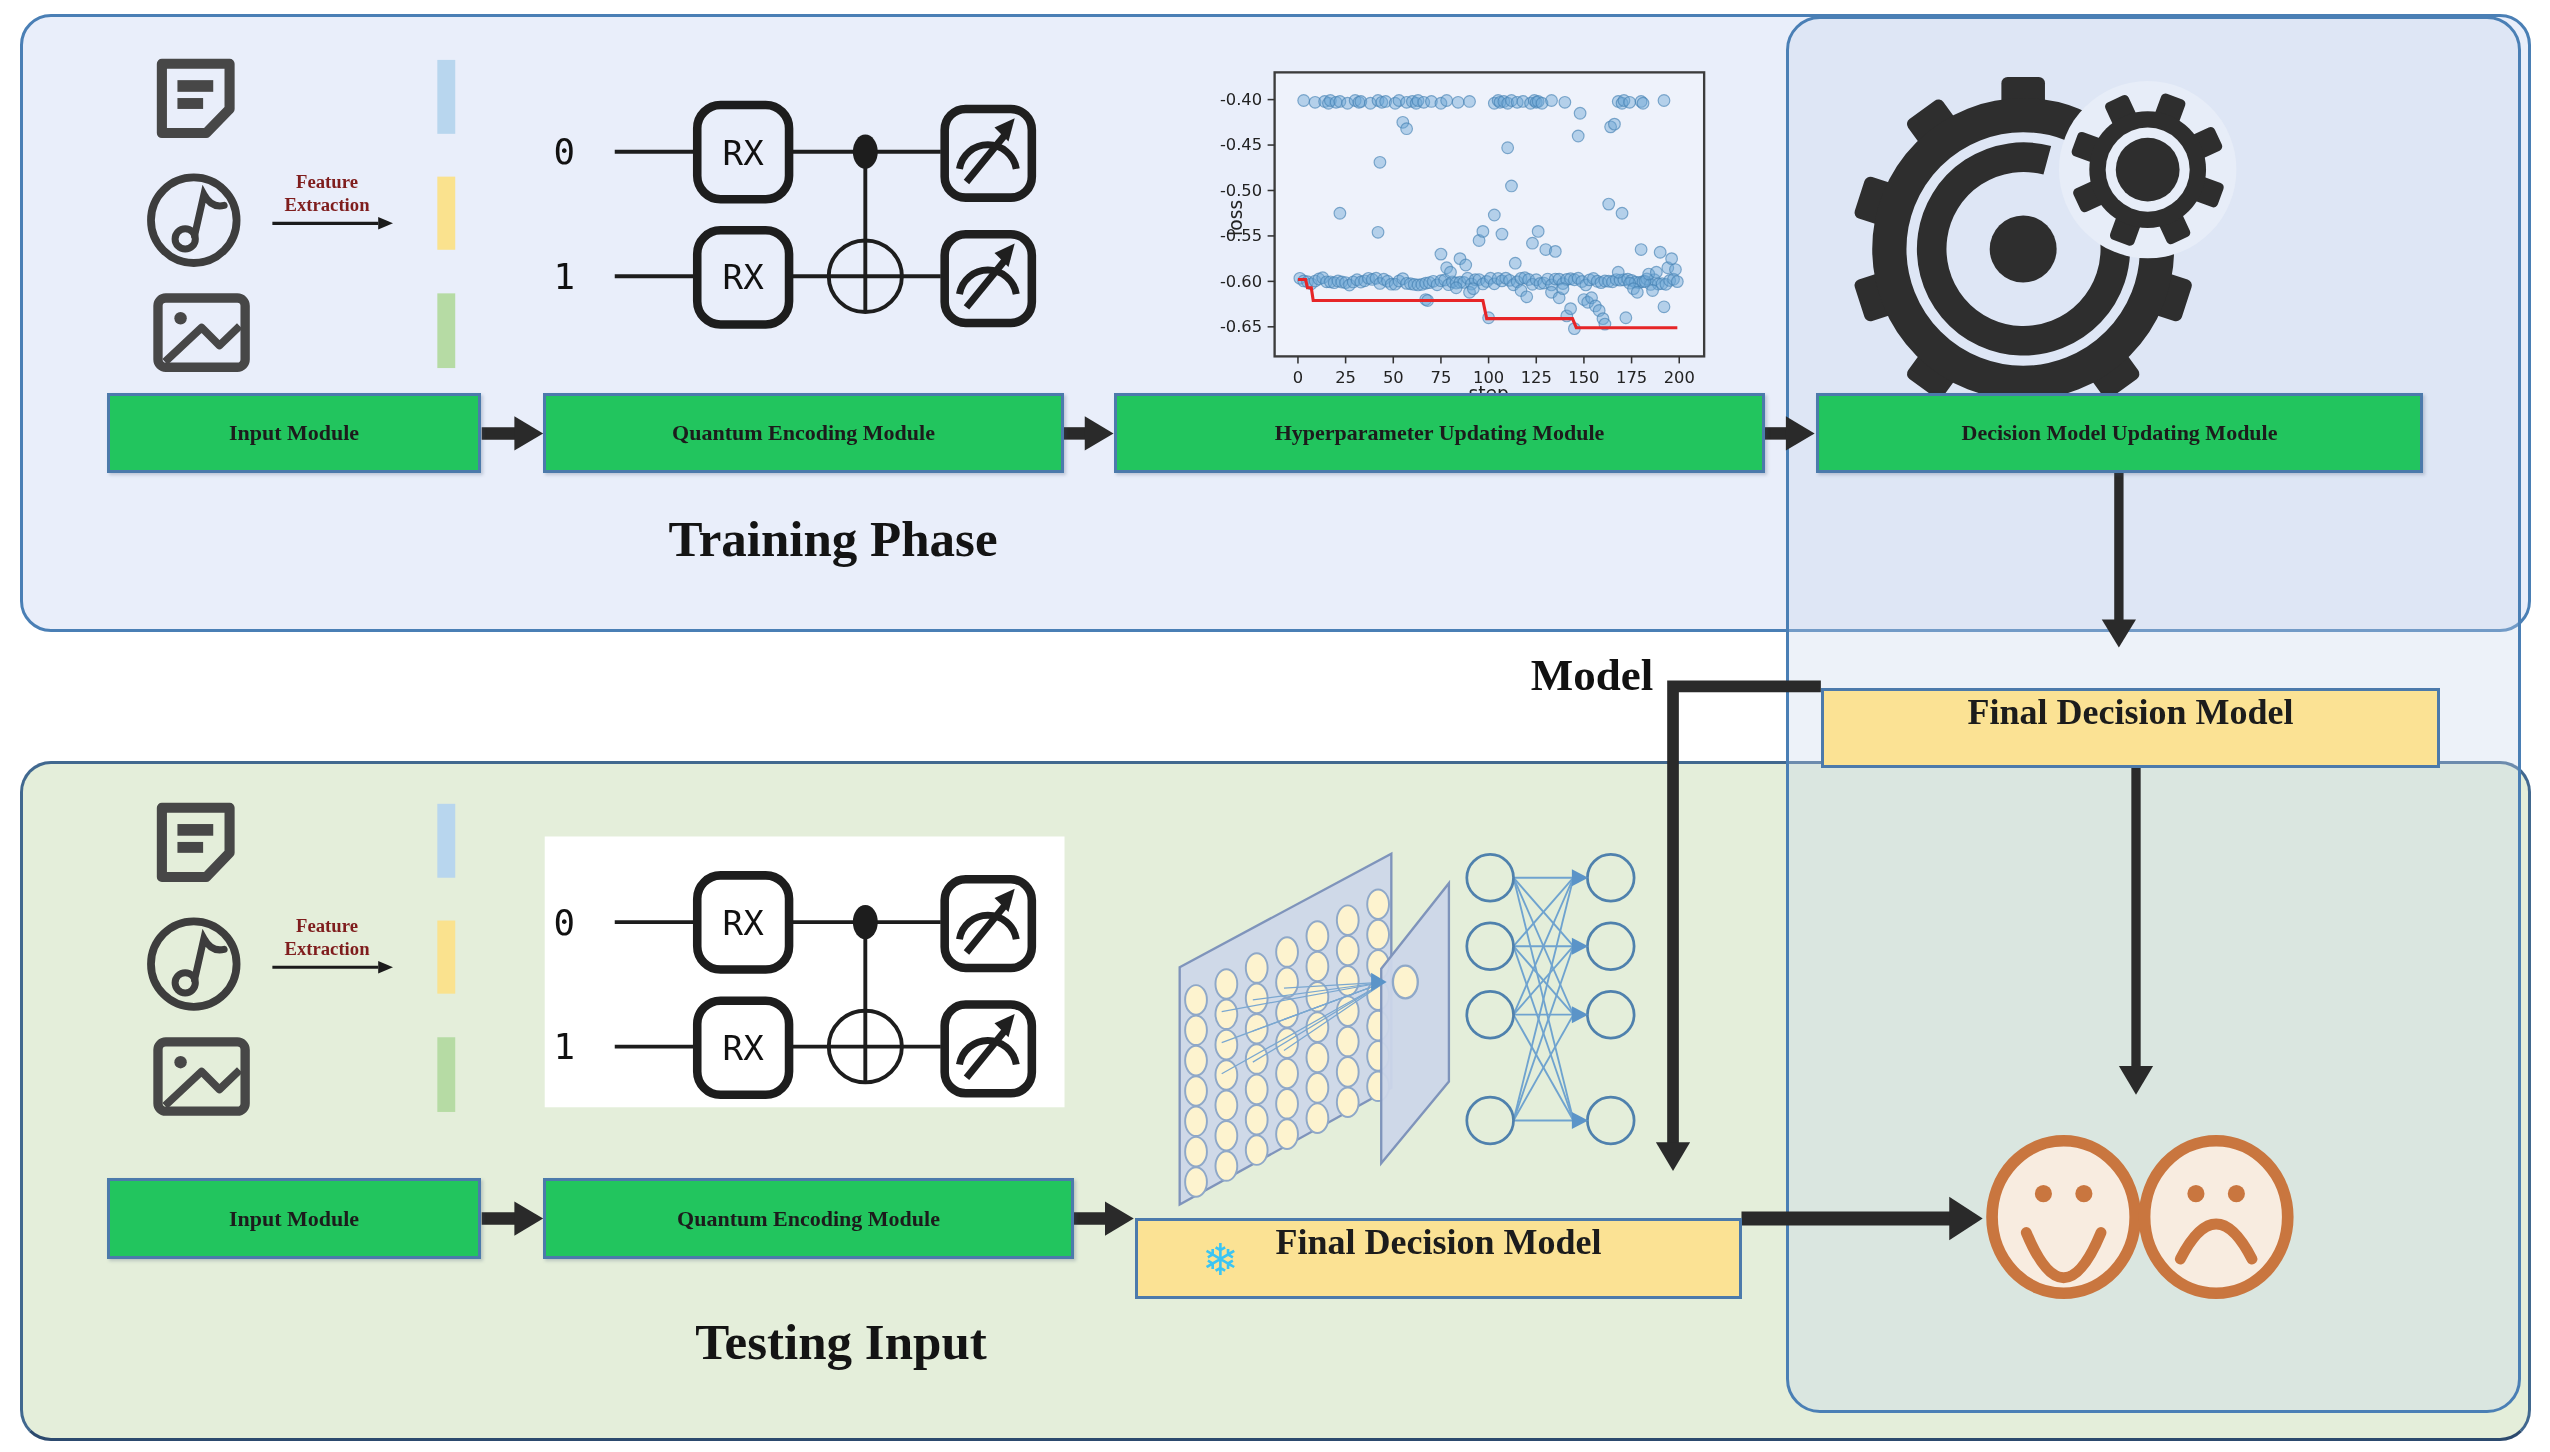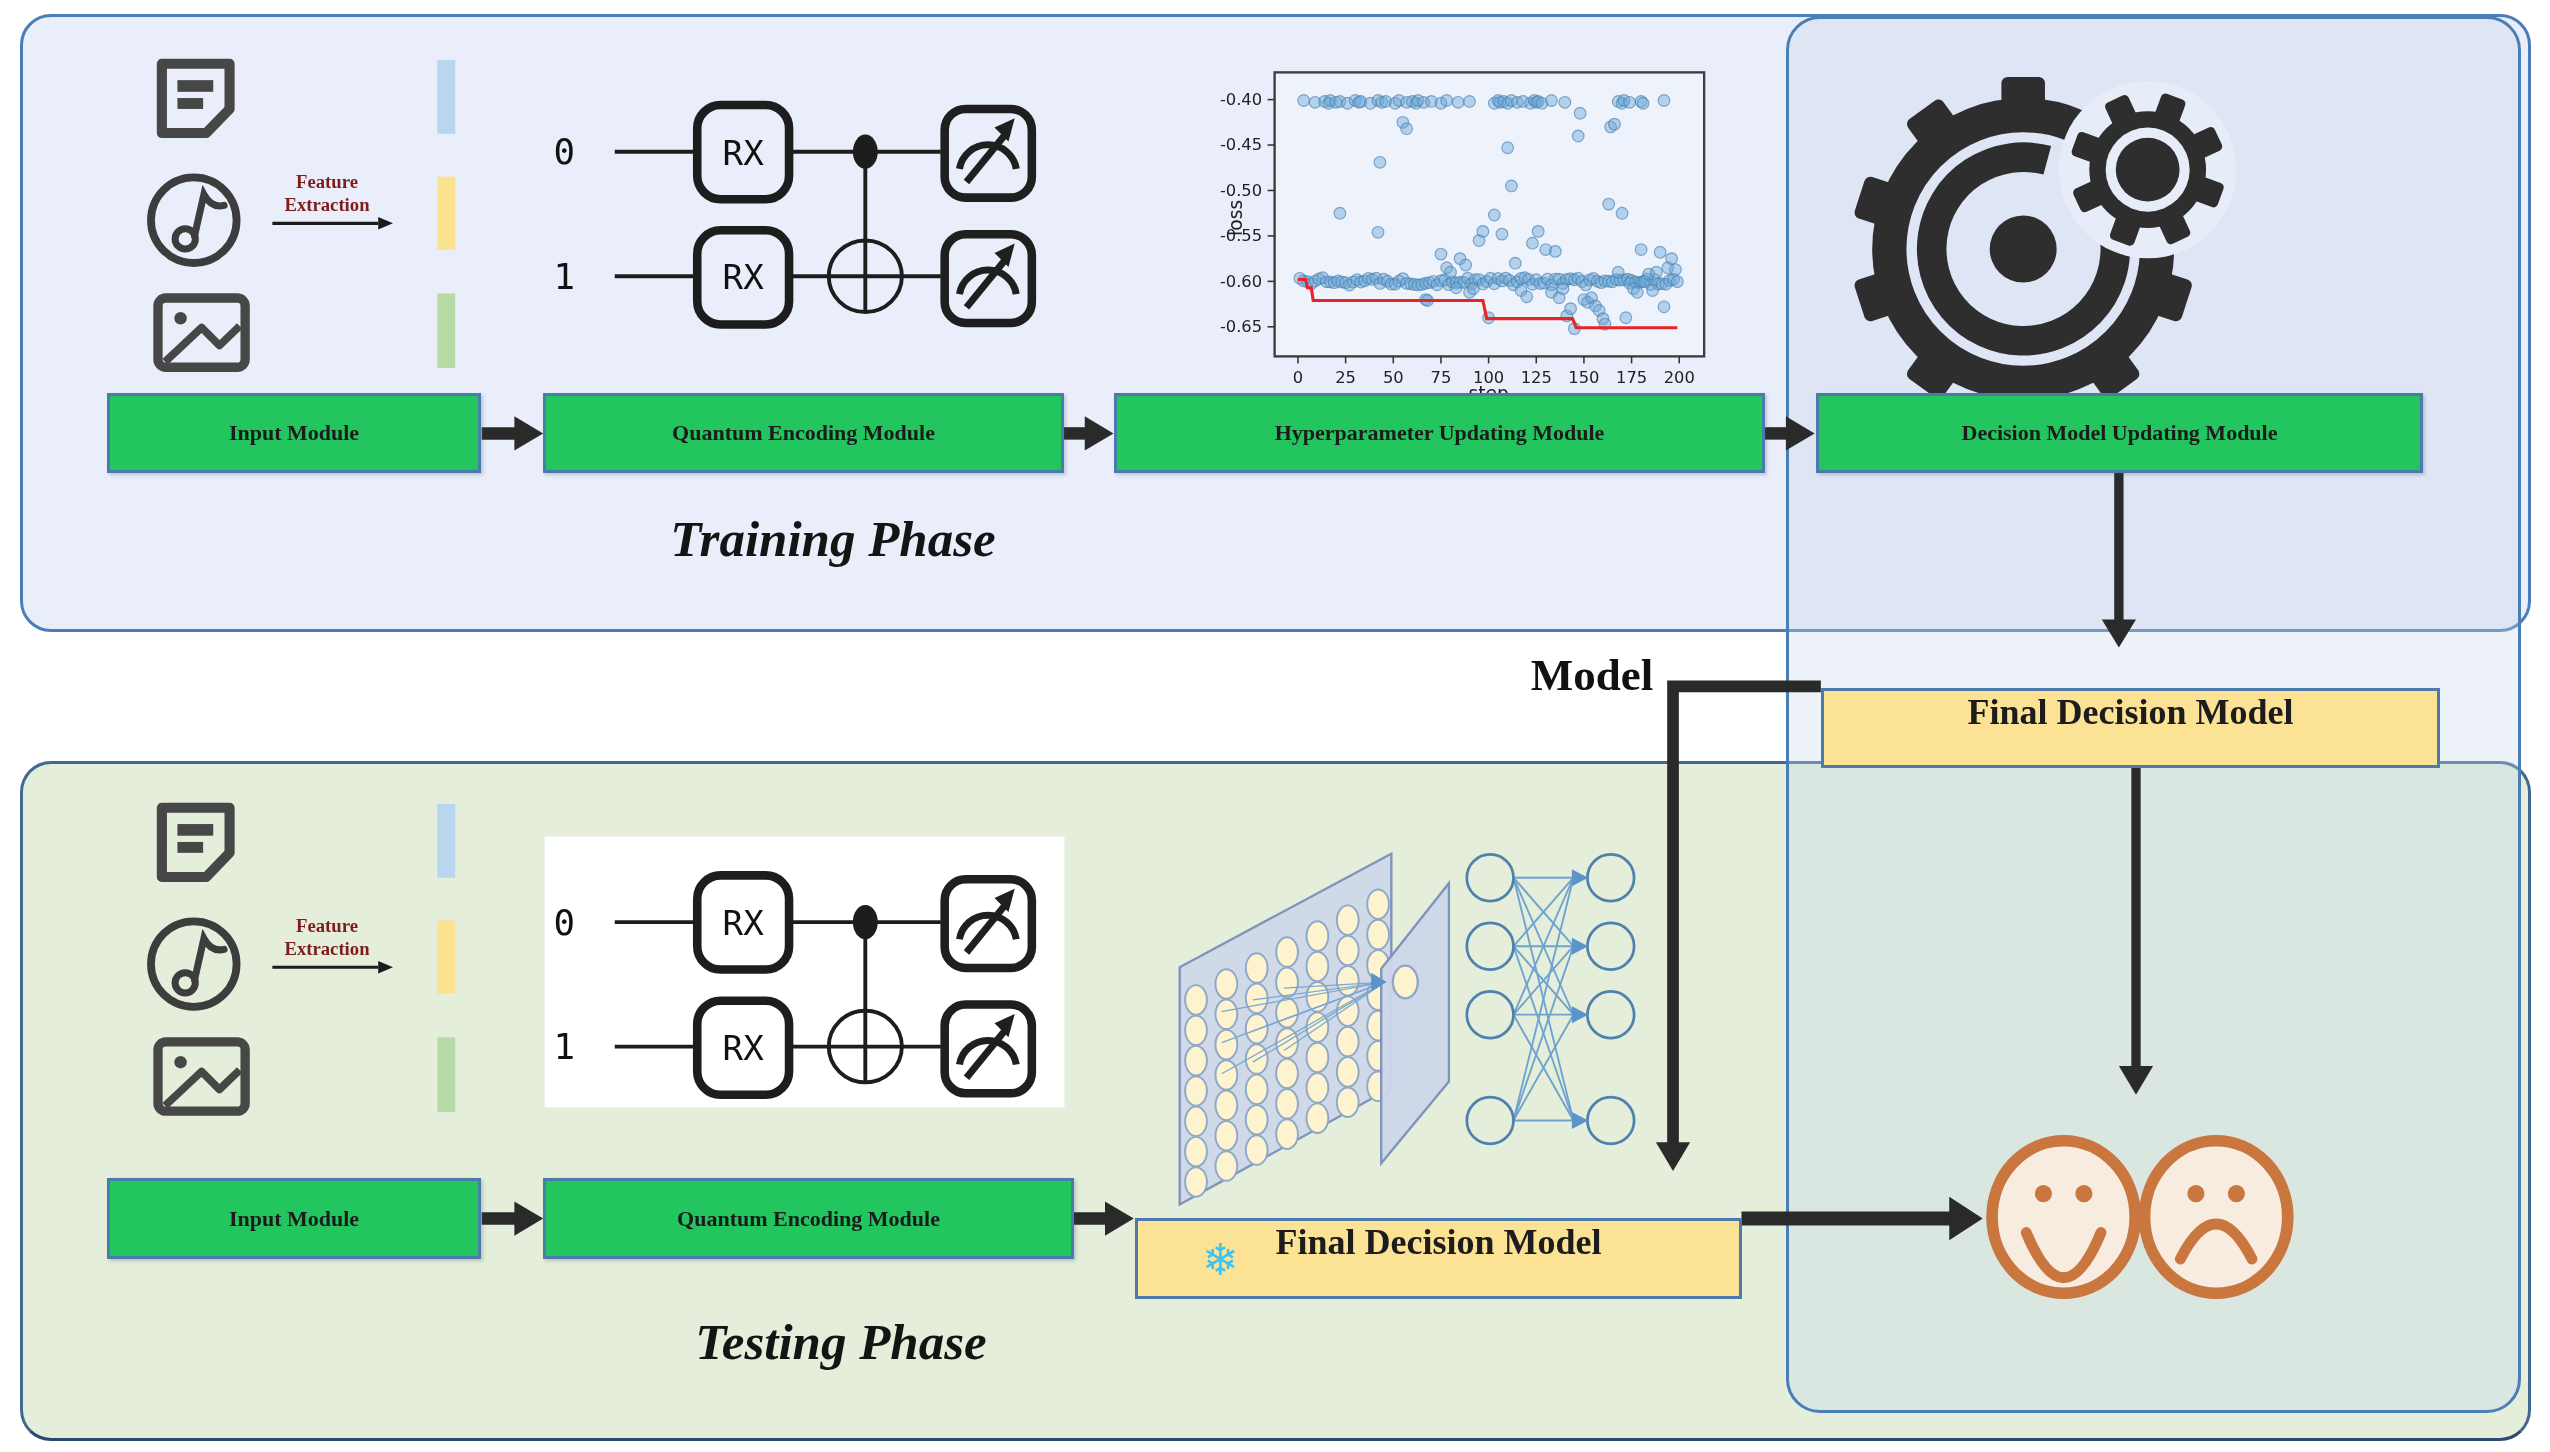--- a/index.html
+++ b/index.html
@@ -13,21 +13,21 @@
   #right-panel{left:1786px;top:15.6px;width:735px;height:1397px;background:rgba(199,214,236,0.32);
       border:3.9px solid #4a7fb5;border-radius:34px;z-index:3;}
   #overlay{position:absolute;left:0;top:0;z-index:5;pointer-events:none;}
   .module-box{position:absolute;box-sizing:border-box;background:#22c55e;border:3.9px solid #4c7aab;
       display:flex;align-items:center;justify-content:center;font-weight:bold;font-size:22px;
       color:#1c1c1c;z-index:6;box-shadow:1.6px 2.3px 3.1px rgba(60,80,110,0.25);}
   .yellow-box{position:absolute;box-sizing:border-box;background:#fbe294;border:3.9px solid #4c7aab;
       display:flex;align-items:flex-start;justify-content:center;font-weight:bold;font-size:36px;
       color:#1c1c1c;z-index:6;margin-top:40px;}
   .phase-title{position:absolute;display:flex;align-items:center;justify-content:center;
-      font-weight:bold;font-size:51px;color:#141414;z-index:6;font-style:italic;}
+      font-weight:bold;font-size:51px;color:#141414;z-index:6;}
   .fe-label{position:absolute;width:132px;text-align:center;font-weight:bold;font-size:18.7px;
       line-height:23px;color:#7f1d1d;z-index:6;}
   #copy-label{position:absolute;left:1518px;top:649px;width:148px;text-align:center;
       font-weight:bold;font-size:45px;color:#111;z-index:6;}
   .snowflake{position:absolute;left:64px;top:50%;transform:translateY(-50%);
       font-family:"DejaVu Sans", sans-serif;font-size:44px;font-weight:normal;color:#3bc5f3;}
 </style>
 </head>
 <body>
 
@@ -552,21 +552,21 @@
   <div class="module-box" style="left:1114px;top:393px;width:651px;height:80px;">Hyperparameter Updating Module</div>
   <div class="module-box" style="left:1816px;top:393px;width:607px;height:80px;">Decision Model Updating Module</div>
 
   <div class="yellow-box" style="left:1821px;top:648px;width:619px;height:80px;">
     <span>Final Decision Model</span>
   </div>
 
   <div id="copy-label">Model</div>
 
   <div class="phase-title" style="left:545px;top:504px;width:576px;height:70px;">Training Phase</div>
-  <div class="phase-title" style="left:553px;top:1307px;width:576px;height:70px;">Testing Phase</div>
+  <div class="phase-title" style="left:553px;top:1307px;width:576px;height:70px;">Testing Input</div>
 
   <div class="fe-label" style="left:261px;top:170px;">
     <span>Feature</span><br>
     <span>Extraction</span>
   </div>
   <div class="fe-label" style="left:261px;top:914px;">
     <span>Feature</span><br>
     <span>Extraction</span>
   </div>
 

